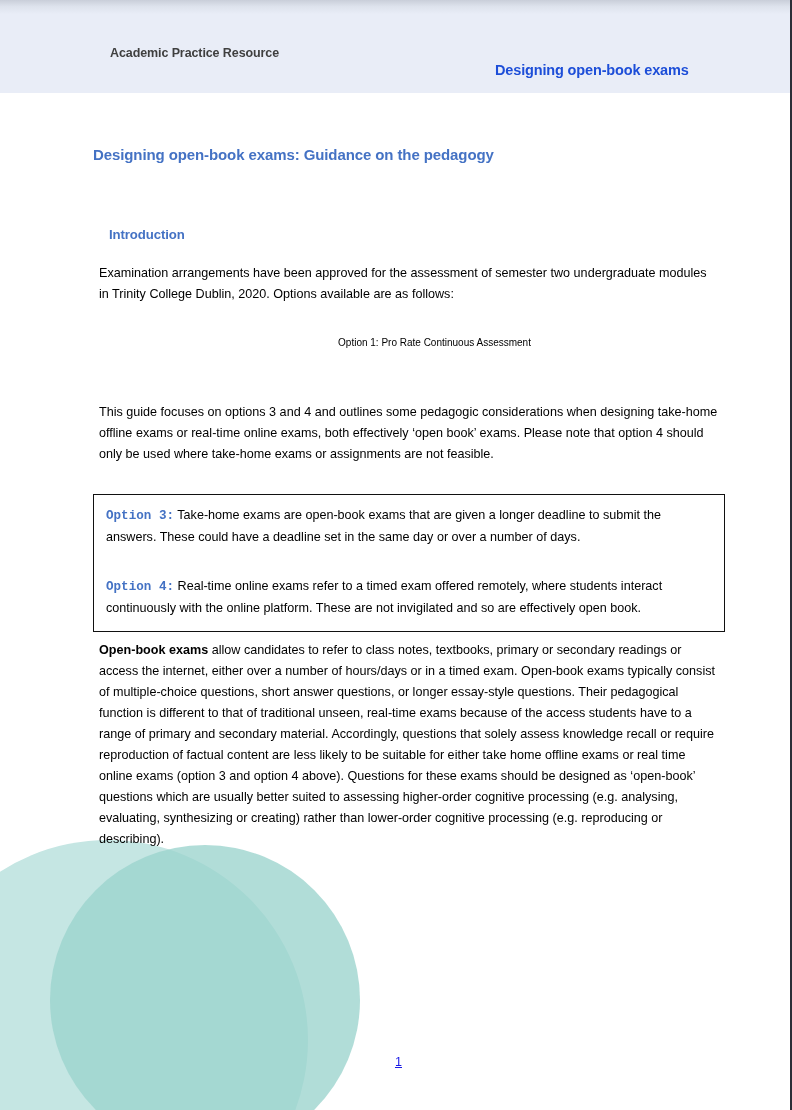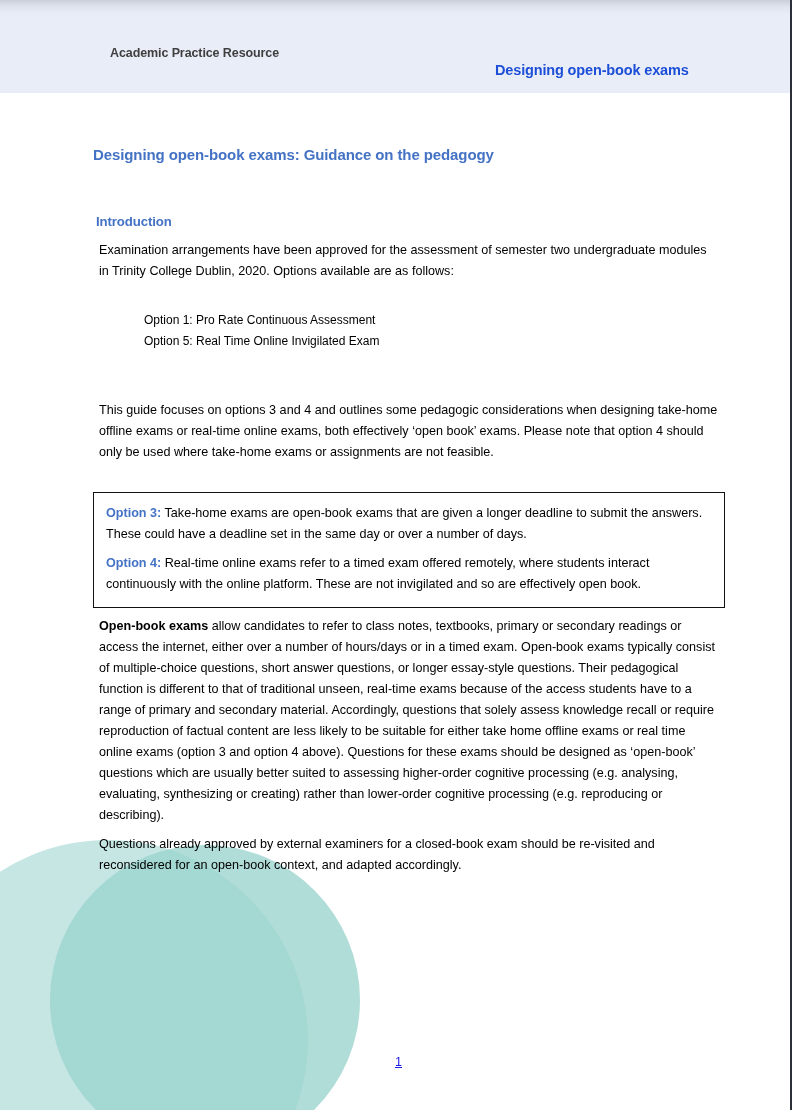--- a/index.html
+++ b/index.html
@@ -97,21 +97,21 @@
   h1.title {
     margin: 0;
     padding-top: 51px;
     color: #4472c4;
     font-size: 15px;
     font-weight: bold;
     letter-spacing: -0.1px;
   }
 
   h2.section {
-    margin: 3px;
+    margin: 16px;
     color: #4472c4;
     font-size: 13.2px;
     font-weight: bold;
     letter-spacing: -0.1px;
   }
 
   .h-intro { padding-top: 43px; }
   .h-pedagogy { padding-top: 60px; }
 
   p.para {
@@ -119,41 +119,43 @@
     padding-top: 2px;
   }
 
   .options-list {
     margin: 0;
     padding: 22px 0 0 51px;
     list-style: none;
   }
   .options-list li {
     line-height: 20.8px;
-    font-size: 12px;
+    font-size: 10px;
+    text-align: center;
   }
 
   .gap-before-guide { height: 40px; }
 
   
   .callout {
     margin-top: 29px;
     border: 1px solid #111111;
     padding: 10px 12px 12px 12px;
     box-sizing: border-box;
     background: transparent;
   }
   .callout p {
     margin: 0;
     line-height: 21px;
   }
-  .callout p + p { margin-top: 8px; }
+  .callout p + p { margin-top: 28px; }
   .opt-label {
     color: #4472c4;
     font-weight: bold;
+    font-family: Liberation Mono, monospace;
   }
 
   .para-spaced { padding-top: 21px; }
 
   b.lead { font-weight: bold; }
 
   
   .page-num {
     position: absolute;
     left: 0;
@@ -192,35 +194,33 @@
   <div class="doc">
     <div class="content">
 
       <h1 class="title">Designing open-book exams: Guidance on the pedagogy</h1>
 
       <h2 class="section h-intro">Introduction</h2>
       <p class="para">Examination arrangements have been approved for the assessment of semester two undergraduate modules in Trinity College Dublin, 2020.  Options available are as follows:</p>
 
       <ul class="options-list">
         <li>Option 1: Pro Rate Continuous Assessment</li>
-        <li>Option 5: Real Time Online Invigilated Exam</li>
       </ul>
 
       <div class="gap-before-guide"></div>
 
       <p class="para">This guide focuses on options 3 and 4 and outlines some pedagogic considerations when designing take-home offline exams or real-time online exams, both effectively ‘open book’ exams.  Please note that option 4 should only be used where take-home exams or assignments are not feasible.</p>
 
       <div class="callout">
         <p><span class="opt-label">Option 3:</span><span> Take-home exams are open-book exams that are given a longer deadline to submit the answers. These could have a deadline set in the same day or over a number of days.</span></p>
         <p><span class="opt-label">Option 4:</span><span> Real-time online exams refer to a timed exam offered remotely, where students interact continuously with the online platform. These are not invigilated and so are effectively open book.</span></p>
       </div>
 
       <p class="para"><b class="lead">Open-book exams</b><span> allow candidates to refer to class notes, textbooks, primary or secondary readings or access the internet, either over a number of hours/days or in a timed exam.  Open-book exams typically consist of multiple-choice questions, short answer questions, or longer essay-style questions. Their pedagogical function is different to that of traditional unseen, real-time exams because of the access students have to a range of primary and secondary material. Accordingly, questions that solely assess knowledge recall or require reproduction of factual content are less likely to be suitable for either take home offline exams or real time online exams (option 3 and option 4 above). Questions for these exams should be designed as ‘open-book’ questions which are usually better suited to assessing higher-order cognitive processing (e.g. analysing, evaluating, synthesizing or creating) rather than lower-order cognitive processing (e.g. reproducing or describing).</span></p>
 
-      <p class="para para-spaced">Questions already approved by external examiners for a closed-book exam should be re-visited and reconsidered for an open-book context, and adapted accordingly.</p>
 
     </div>
   </div>
 
   <div class="page-num">
     <span>1</span>
   </div>
 
 </div>
 

